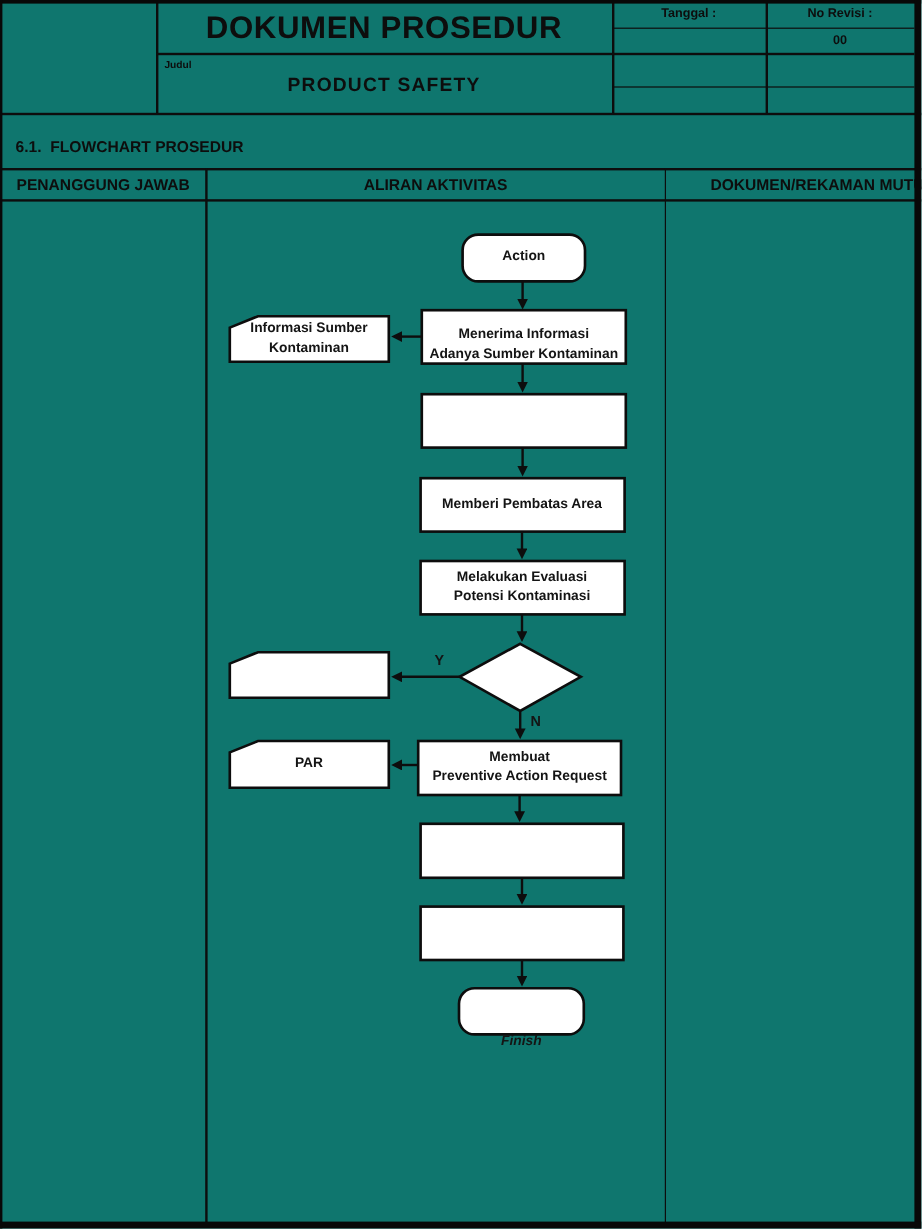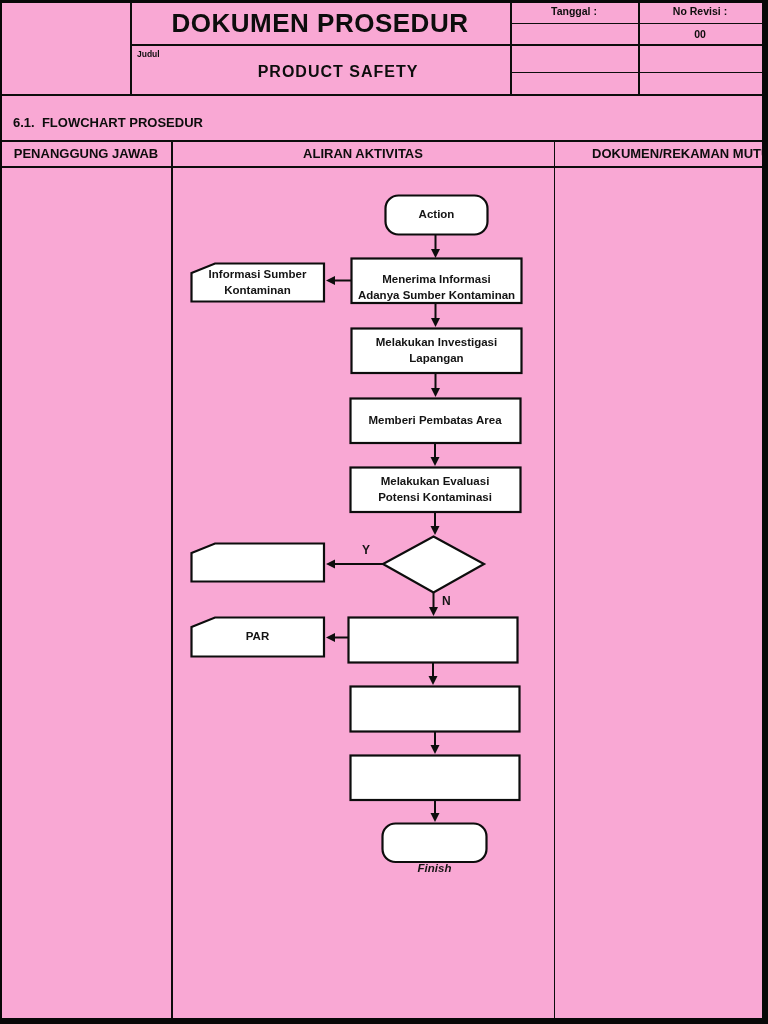--- a/index.html
+++ b/index.html
@@ -1,26 +1,26 @@
 <!DOCTYPE html>
 <html><head>
 <meta charset="utf-8">
 <style>
   html,body { margin:0; padding:0; background:#ffffff; }
   .page {
-    position:relative; width:768px; height:1024px; background:#f9a8d4;
+    position:relative; width:768px; height:1024px; background:#0f766e;
     overflow:hidden; font-family:"Liberation Sans", sans-serif; color:#0a0a0a;
   }
   .ln { position:absolute; background:#0d0d0d; z-index:3; }
   .frame { position:absolute; background:#080808; z-index:6; }
   .txt { position:absolute; z-index:2; color:#0d0d0d; }
   .center { display:flex; align-items:center; justify-content:center; text-align:center; }
   .doc-title { font-size:26px; font-weight:bold; letter-spacing:0.5px; }
   .judul { font-size:8.5px; font-weight:bold; }
-  .prod { font-size:16px; font-weight:bold; letter-spacing:1px;margin-left:18px; }
+  .prod { font-size:16px; font-weight:bold; letter-spacing:1px; }
   .meta { font-size:10.5px; font-weight:bold; }
   .sec { font-size:13px; font-weight:bold; white-space:pre; }
   .colh { font-size:13px; font-weight:bold; }
   .nowrap { white-space:nowrap; }
   svg.fc { position:absolute; left:0; top:0; z-index:2; }
   .shape { fill:#ffffff; stroke:#0d0d0d; stroke-width:2.2; }
   .edge { stroke:#0d0d0d; stroke-width:2; fill:none; }
   .nl {
     position:absolute; z-index:4; display:flex; align-items:center; justify-content:center;
     text-align:center; font-weight:bold; font-size:11.5px; line-height:1.35;
@@ -87,26 +87,26 @@
     <line class="edge" x1="351" y1="280.5" x2="334" y2="280.5" marker-end="url(#ah)"></line>
     <line class="edge" x1="383" y1="564" x2="334" y2="564" marker-end="url(#ah)"></line>
     <line class="edge" x1="348" y1="637.5" x2="334" y2="637.5" marker-end="url(#ah)"></line>
   </svg>
 
   <div class="nl" style="left:385px; top:195px; width:103px; height:40px;">Action</div>
   <div class="nl" style="left:351px; top:258px; width:171px; height:59px;">Menerima Informasi
 Adanya Sumber Kontaminan</div>
   <div class="nl" style="left:191px; top:263px; width:133px; height:39px;">Informasi Sumber
 Kontaminan</div>
-  <div class="nl" style="left:351px; top:328px; width:171px; height:45px;">Melakukan Investigasi
-Lapangan</div>
   <div class="nl" style="left:350px; top:398px; width:170px; height:45px;">Memberi Pembatas Area</div>
   <div class="nl" style="left:350px; top:467px; width:170px; height:45px;">Melakukan Evaluasi
 Potensi Kontaminasi</div>
   <div class="nl" style="left:191px; top:617px; width:133px; height:40px;">PAR</div>
+  <div class="nl" style="left:348px; top:617px; width:170px; height:46px;">Membuat
+Preventive Action Request</div>
   <div class="nl italic" style="left:382px; top:823px; width:105px; height:39px;margin-top:26px;">Finish</div>
 
   <div class="branch" style="left:362px; top:543px;">Y</div>
   <div class="branch" style="left:442px; top:594px;">N</div>
 
   <div class="ln" style="left:130px; top:0; width:1.6px; height:95px;"></div>
   <div class="ln" style="left:510px; top:0; width:1.6px; height:95px;"></div>
   <div class="ln" style="left:638px; top:0; width:1.6px; height:95px;"></div>
   <div class="ln" style="left:510px; top:22.5px; width:252px; height:1.5px;"></div>
   <div class="ln" style="left:130px; top:44px; width:632px; height:1.6px;"></div>

